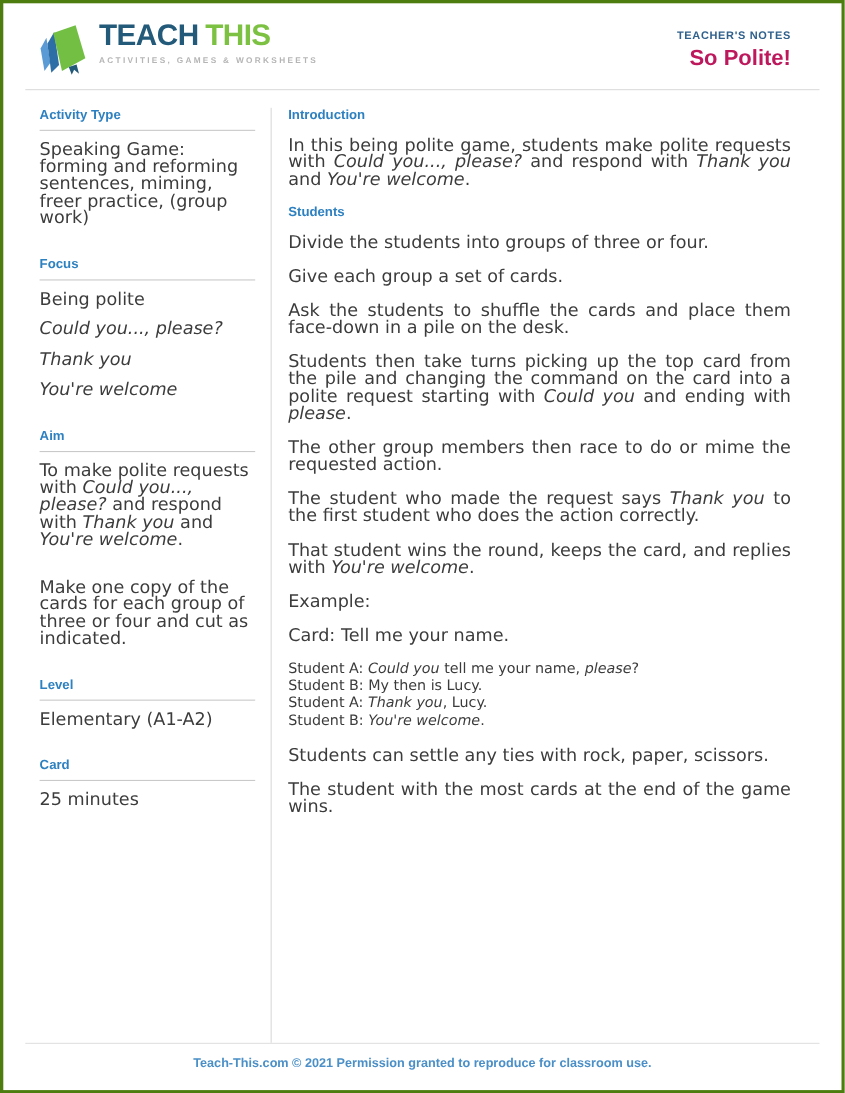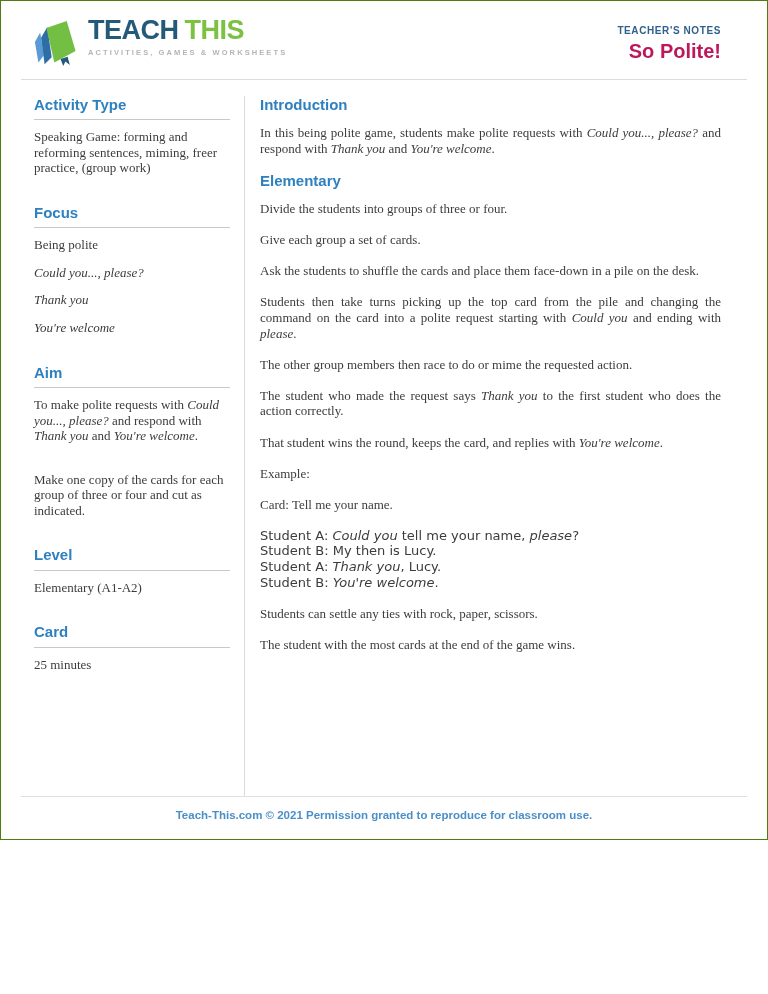--- a/index.html
+++ b/index.html
@@ -1,18 +1,18 @@
 <!DOCTYPE html>
 <html><head>
 <meta charset="utf-8">
 <style>
   html,body{margin:0;padding:0;background:#fff;}
   .page{
-    position:relative;width:768px;height:840px;background:#fff;
-    border:1px solid #4d7c0f;box-sizing:border-box;
+    position:relative;width:768px;height:994px;background:#fff;
+    border:3px solid #4d7c0f;box-sizing:border-box;
     display:flex;flex-direction:column;
     font-family:"DejaVu Sans",sans-serif;color:#3c3c3c;
     overflow:hidden;
   }
   
   .hdr{display:flex;justify-content:space-between;align-items:flex-start;padding:16px 46px 0 33px;}
   .logo{display:flex;align-items:flex-start;gap:8px;}
   .logo svg{display:block;margin-top:2px;}
   .wordmark{font-family:"Liberation Sans",sans-serif;font-weight:bold;font-size:27px;letter-spacing:-0.5px;line-height:1;}
   .wm1{color:#235a7a;}
@@ -21,27 +21,27 @@
   .doc-meta{text-align:right;padding-top:8px;font-family:"Liberation Sans",sans-serif;}
   .doc-type{font-size:10px;font-weight:bold;letter-spacing:0.6px;color:#30618c;}
   .doc-title{font-size:20px;font-weight:bold;color:#be185d;margin-top:4px;}
   .hdr-rule{border-top:1px solid #dcdcdc;margin:12px 20px 0 20px;}
   
   .content{display:flex;flex:1;padding:16px 46px 0 33px;align-items:stretch;min-height:0;}
   .sidebar{width:196px;flex:none;padding-right:14px;border-right:1px solid #d9d9d9;}
   .main{flex:1;padding-left:15px;}
   .side-section{margin-bottom:28px;}
   .side-heading,.main-heading{
-    font-family:"Liberation Sans",sans-serif;font-size:15px;font-weight:bold;
+    font-family:"Liberation Sans",sans-serif;font-size:12px;font-weight:bold;
     color:#2e81c0;margin:0 0 0 0;line-height:1.15;
   }
   .side-heading{padding-bottom:6px;border-bottom:1px solid #c9c9c9;margin-bottom:9px;}
   .main-heading{margin-bottom:12px;}
   .main-section{margin-bottom:4px;}
-  p.para{font-size:13px;line-height:15.6px;margin:0 0 12px 0;font-family:Liberation Serif, serif;}
+  p.para{font-size:16px;line-height:15.6px;margin:0 0 12px 0;}
   .main p.para{margin:0 0 15.5px 0;text-align:justify;}
   .dialogue{margin:0 0 15.5px 0;}
   .dialogue .dline{font-size:13px;line-height:15.6px;}
   em{font-style:italic;}
   
   .ftr{margin-top:auto;}
   .ftr-rule{border-top:1px solid #e0e0e0;margin:0 20px;}
   .ftr-text{
     text-align:center;font-family:"Liberation Sans",sans-serif;
     font-size:11.5px;font-weight:bold;color:#4a8fc7;padding:12px 0 18px 0;
@@ -111,21 +111,21 @@
   <p class="para">25 minutes</p>
         </section>
 </aside>
     <main class="main" id="main">
   <section class="main-section">
     <h2 class="main-heading">Introduction</h2>
   <p class="para">In this being polite game, students make polite requests with <em>Could you..., please?</em> and respond with <em>Thank you</em> and <em>You're welcome</em>.</p>
         </section>
 
   <section class="main-section">
-    <h2 class="main-heading">Elementary</h2>
+    <h2 class="main-heading">Students</h2>
   <p class="para">Divide the students into groups of three or four.</p>
           <p class="para">Give each group a set of cards.</p>
           <p class="para">Ask the students to shuffle the cards and place them face-down in a pile on the desk.</p>
           <p class="para">Students then take turns picking up the top card from the pile and changing the command on the card into a polite request starting with <em>Could you</em> and ending with <em>please</em>.</p>
           <p class="para">The other group members then race to do or mime the requested action.</p>
           <p class="para">The student who made the request says <em>Thank you</em> to the first student who does the action correctly.</p>
           <p class="para">That student wins the round, keeps the card, and replies with <em>You're welcome</em>.</p>
           <p class="para">Example:</p>
           <p class="para">Card: Tell me your name.</p>
           <div class="dialogue">

